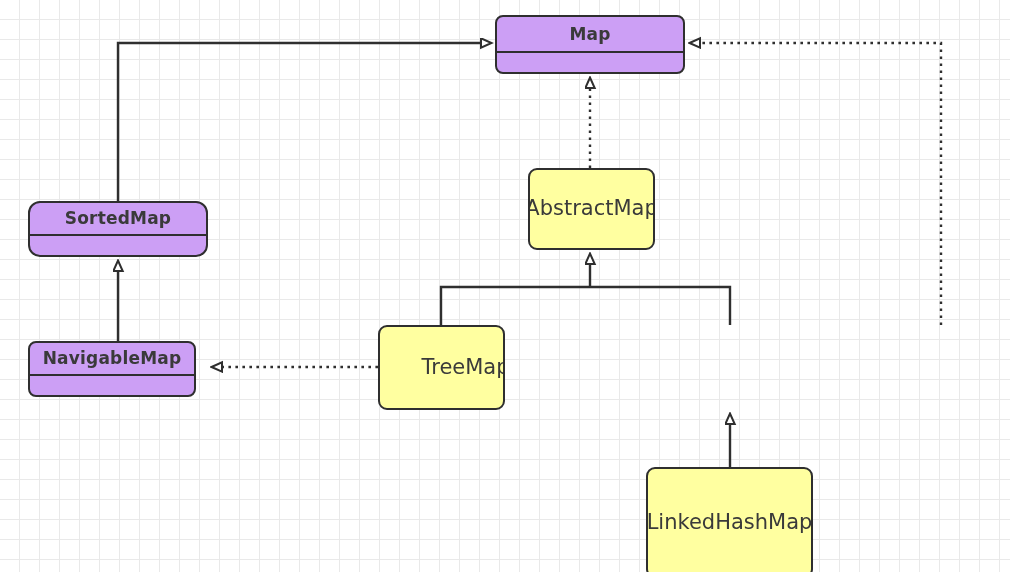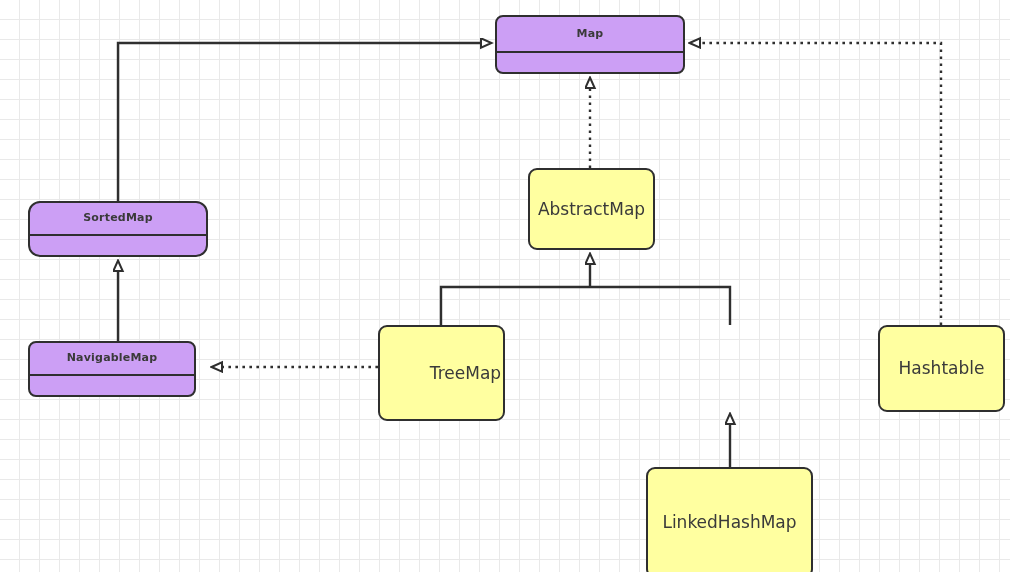--- a/index.html
+++ b/index.html
@@ -49,26 +49,26 @@
     flex: 1 1 auto;
     display: flex;
     align-items: center;
     justify-content: center;
     text-align: center;
     color: #3a3a3a;
     line-height: 1.1;
   }
   .iface .node-title {
     font-weight: bold;
-    font-size: 11px;
+    font-size: 17px;
     letter-spacing: 0.2px;
   }
   .cls .node-title {
     font-weight: normal;
-    font-size: 17px;
+    font-size: 21px;
   }
   .node-compartment {
     border-top: 2.5px solid #2f2f2f;
     height: 19px;
     flex: 0 0 auto;
   }
 </style>
 </head>
 <body>
 
@@ -128,26 +128,23 @@
 
   <div class="node iface" style="left:28px; top:341px; width:168px; height:56px;">
     <div class="node-title">NavigableMap</div>
     <div class="node-compartment"></div>
   </div>
 
   <div class="node cls" style="left:528px; top:168px; width:127px; height:82px;">
     <div class="node-title">AbstractMap</div>
   </div>
 
-  <div class="node cls" style="left:378px; top:325px; width:127px; height:96px;padding-left:48px;">
+  <div class="node cls" style="left:378px; top:325px; width:127px; height:85px;padding-left:48px;">
     <div class="node-title">TreeMap</div>
   </div>
 
 
-  <div class="node cls" style="left:878px; top:325px; width:127px; height:87px;">
-    <div class="node-title">Hashtable</div>
-  </div>
 
   <div class="node cls" style="left:646px; top:467px; width:167px; height:111px;">
     <div class="node-title">LinkedHashMap</div>
   </div>
 
 </div>
 
 </body></html>

